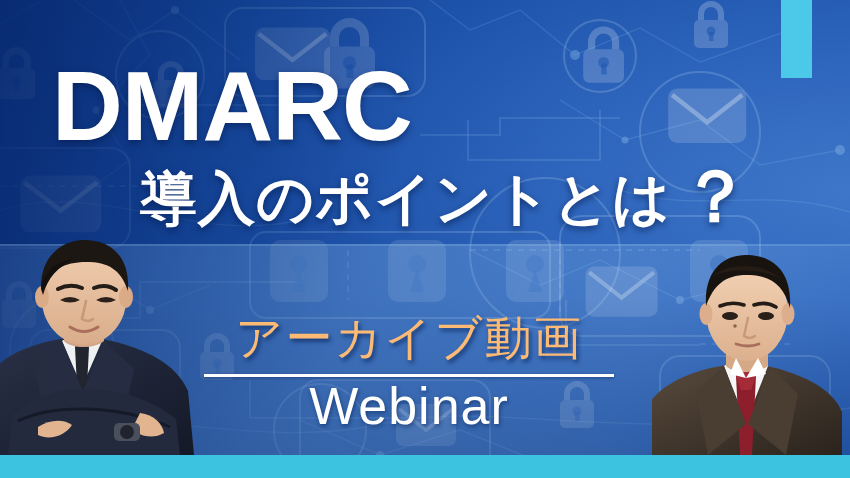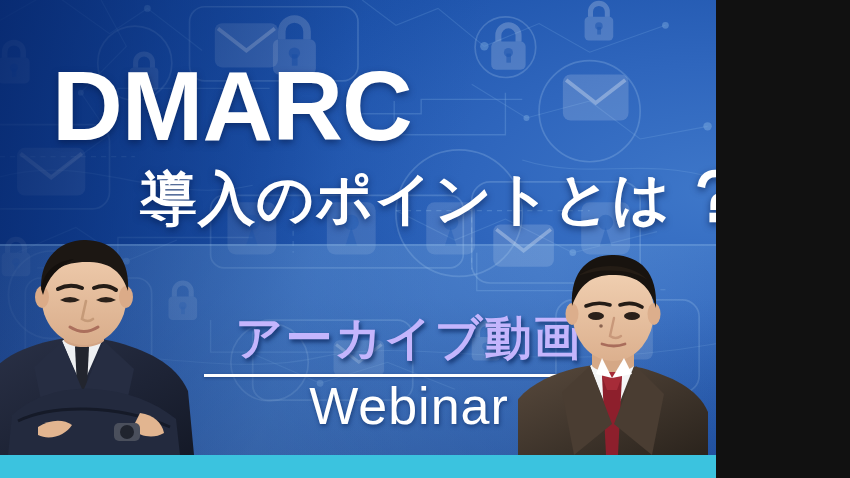--- a/index.html
+++ b/index.html
@@ -1,21 +1,21 @@
 <!DOCTYPE html>
 <html><head>
 <meta charset="utf-8">
 <title>DMARC Webinar Banner</title>
 <style>
   html,body{margin:0;padding:0;background:#111;}
   *{box-sizing:border-box;}
 
   .banner{
     position:relative;
-    width:716px;height:478px;
+    width:850px;height:478px;
     overflow:hidden;
     font-family:"Liberation Sans","DejaVu Sans",sans-serif;
     background:#1b4fa0;
   }
 
   
   .bg-base{
     position:absolute;inset:0;
     background:
       radial-gradient(120% 95% at 100% 40%, #3e77c9 0%, #2f66bd 28%, #1f55ad 55%, #174a9e 78%, #123f8e 100%);
@@ -74,22 +74,22 @@
     color:#ffffff;margin-left:8px;position:relative;top:-2px;
     text-shadow:0 3px 7px rgba(3,24,70,.6);
   }
 
   
   .caption{
     position:absolute;left:204px;top:312px;width:410px;
     text-align:center;
   }
   .caption .cap-jp{
-    font-size:47px;line-height:52px;font-weight:bold;
-    color:#c4b5fd;letter-spacing:2px;
+    font-size:47px;line-height:52px;font-weight:normal;
+    color:#fdba74;letter-spacing:2px;
     text-shadow:2px 3px 4px rgba(10,38,92,.75);
     white-space:nowrap;
   }
   .caption .cap-rule{
     height:3px;background:#ffffff;margin:10px 0 4px 0;
     box-shadow:0 1px 3px rgba(10,38,92,.5);
   }
   .caption .cap-en{
     font-size:52px;line-height:50px;font-weight:normal;
     color:#ffffff;letter-spacing:1px;

